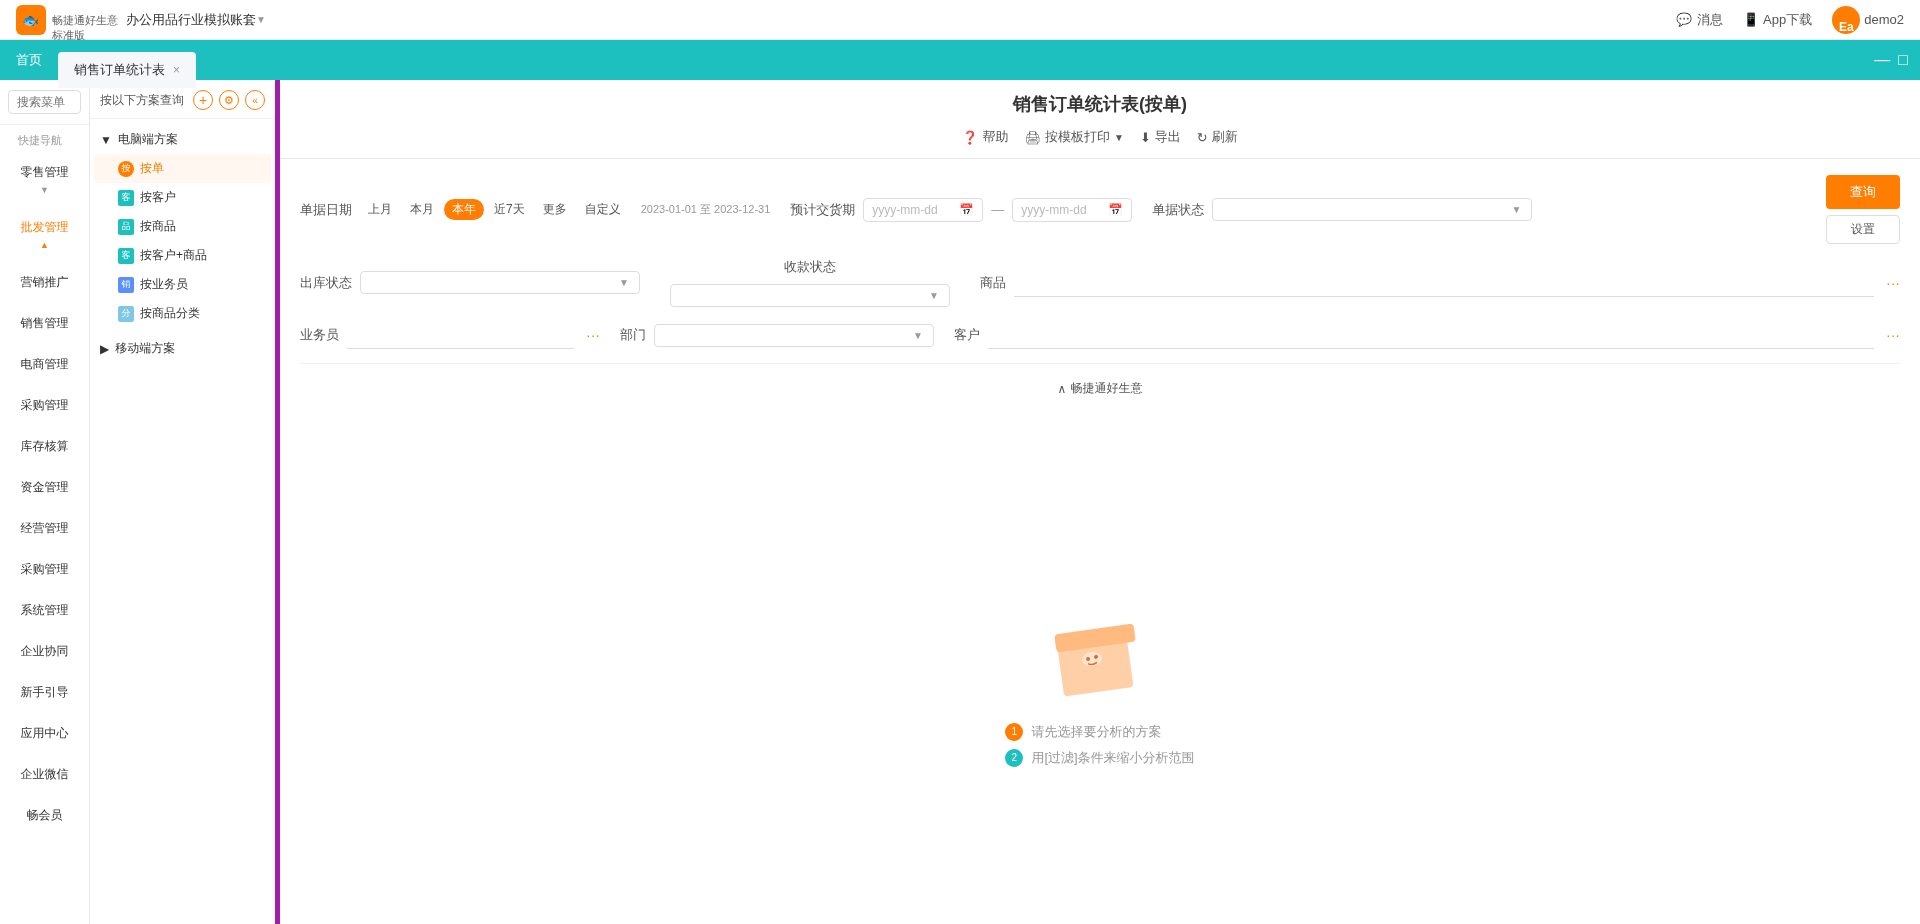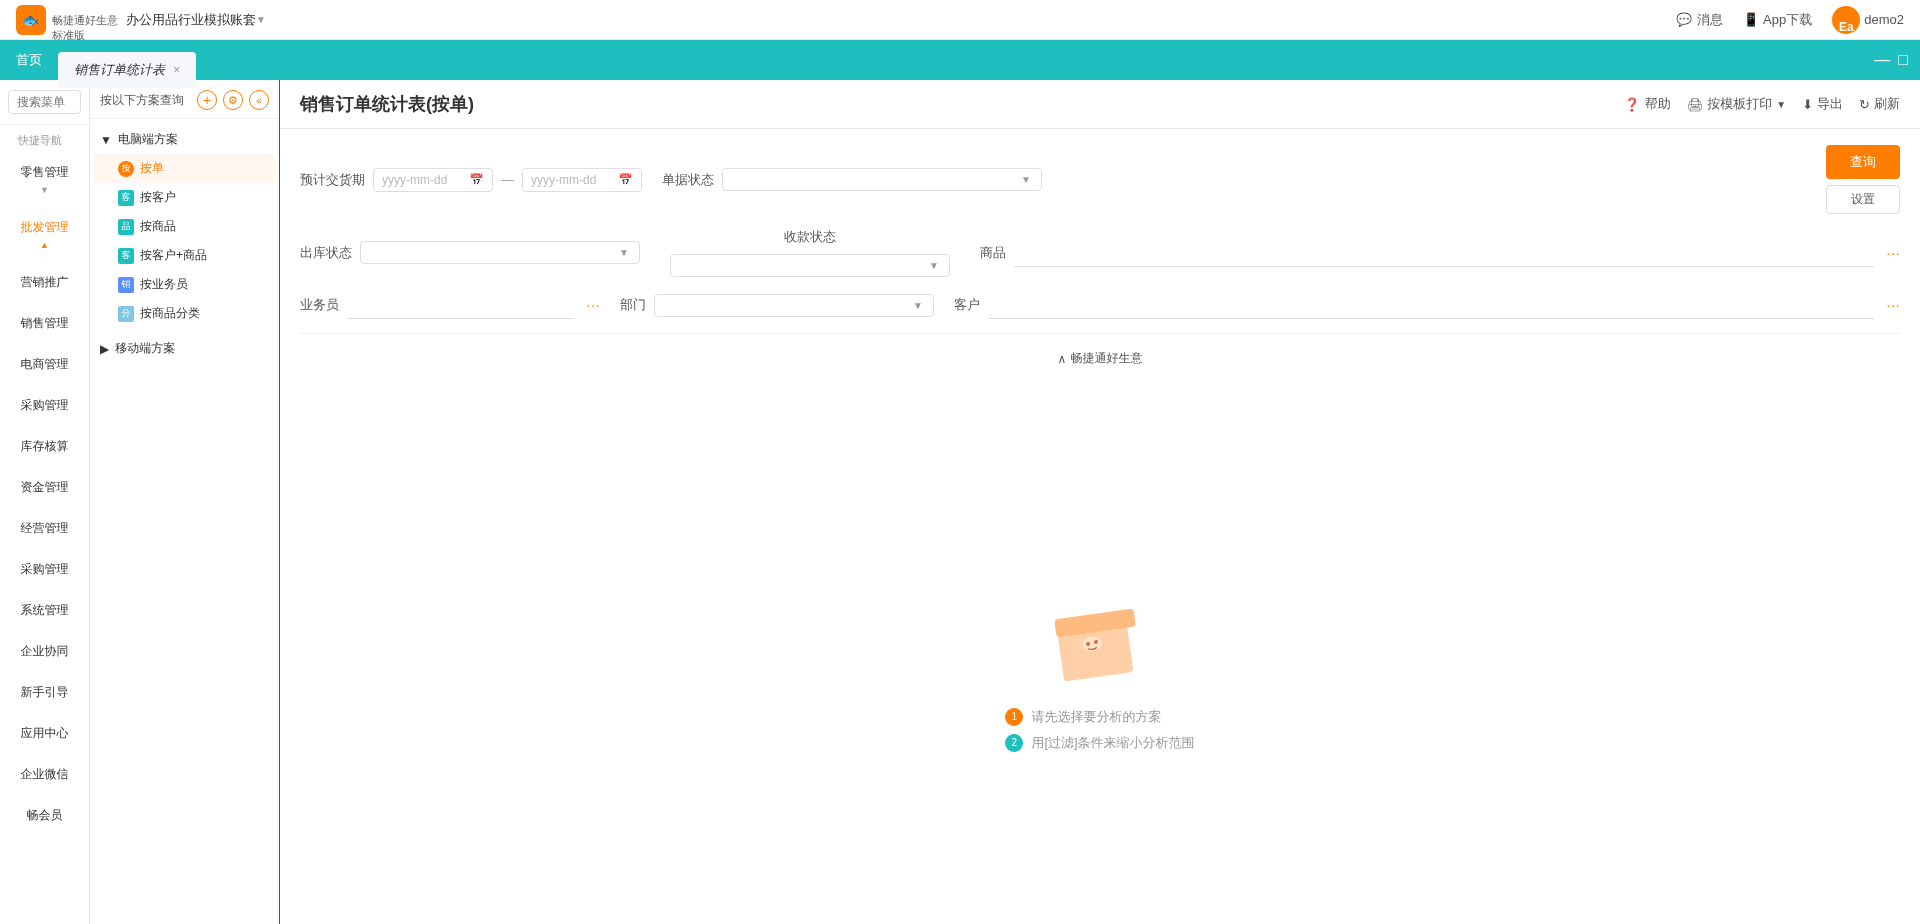--- a/index.html
+++ b/index.html
@@ -14,58 +14,58 @@
     .workspace-selector { display: flex; align-items: center; gap: 0; color: #333; font-size: 13px; cursor: pointer; }
     .workspace-selector .arrow { color: #999; font-size: 10px; }
     .topbar-right { display: flex; align-items: center; gap: 20px; }
     .topbar-right-item { display: flex; align-items: center; gap: 4px; color: #555; font-size: 13px; cursor: pointer; }
     .user-avatar { width: 28px; height: 28px; border-radius: 50%; background: #ff7d00; display: flex; align-items: flex-end; justify-content: center; color: #fff; font-size: 12px; font-weight: bold; }
 
     
     .tabbar { height: 40px; background: #1ebfbf; display: flex; align-items: center; padding: 0 0; flex-shrink: 0; }
     .tab-item { height: 40px; display: flex; align-items: center; padding: 0 16px; color: #fff; font-size: 13px; cursor: pointer; position: relative; }
     .tab-item.home { background: transparent; }
-    .tab-item.active { background: #f5f7fa; color: #333; border-radius: 4px 4px 0 0; margin-top: 20px; height: 36px; font-style: italic; }
+    .tab-item.active { background: #f5f7fa; color: #333; border-radius: 4px 4px 0 0; margin-top: 20px; height: 36px; }
     .tab-close { margin-left: 8px; color: #999; font-size: 12px; cursor: pointer; }
     .tab-actions { margin-left: auto; display: flex; align-items: center; gap: 8px; padding-right: 12px; color: #fff; font-size: 16px; cursor: pointer; }
 
     
     .main-layout { display: flex; flex: 1; overflow: hidden; }
 
     
     .sidebar { width: 90px; background: #fff; border-right: 1px solid #e8e8e8; display: flex; flex-direction: column; overflow-y: auto; flex-shrink: 0; }
     .sidebar-item { padding: 12px 0; text-align: center; cursor: pointer; color: #333; font-size: 12px; display: flex; flex-direction: column; align-items: center; gap: 4px; position: relative; }
     .sidebar-item.active { color: #ff7d00; }
     .sidebar-search { padding: 10px 8px; border-bottom: 1px solid #f0f0f0; }
     .sidebar-search input { width: 100%; border: 1px solid #ddd; border-radius: 4px; padding: 4px 8px; font-size: 12px; outline: none; }
     .sidebar-nav-label { padding: 8px 18px 4px; font-size: 11px; color: #999; }
 
     
     .content { flex: 1; display: flex; overflow: hidden; }
 
     
-    .left-panel { width: 190px; background: #fff; border-right: 1px solid #a21caf; flex-shrink: 0; padding: 10px 0; }
+    .left-panel { width: 190px; background: #fff; border-right: 5px solid #a21caf; flex-shrink: 0; padding: 10px 0; }
     .left-panel-header { display: flex; align-items: center; justify-content: space-between; padding: 0 10px 8px; font-size: 12px; color: #666; border-bottom: 1px solid #f0f0f0; margin-bottom: 6px; }
     .left-panel-header span { font-size: 12px; color: #555; }
     .left-panel-actions { display: flex; align-items: center; gap: 6px; }
     .left-panel-actions .icon-btn { width: 20px; height: 20px; display: flex; align-items: center; justify-content: center; cursor: pointer; color: #ff7d00; font-size: 14px; border: 1px solid #ff7d00; border-radius: 50%; }
     .scheme-group { padding: 0 0 6px; }
     .scheme-group-title { display: flex; align-items: center; gap: 6px; padding: 6px 10px; font-size: 12px; color: #333; cursor: pointer; }
     .scheme-item { display: flex; align-items: center; gap: 6px; padding: 6px 10px 6px 24px; font-size: 12px; color: #333; cursor: pointer; border-radius: 4px; margin: 0 4px; }
     .scheme-item.active { background: #fff7f0; color: #ff7d00; }
     .scheme-item .icon { width: 16px; height: 16px; background: #ff7d00; border-radius: 50%; display: flex; align-items: center; justify-content: center; color: #fff; font-size: 9px; flex-shrink: 0; }
     .scheme-item .icon-sq { width: 16px; height: 16px; background: #1ebfbf; border-radius: 2px; display: flex; align-items: center; justify-content: center; color: #fff; font-size: 9px; flex-shrink: 0; }
     .scheme-item .icon-chart { width: 16px; height: 16px; background: #5b8ff9; border-radius: 2px; display: flex; align-items: center; justify-content: center; color: #fff; font-size: 9px; flex-shrink: 0; }
     .scheme-item .icon-table { width: 16px; height: 16px; background: #7ec8e3; border-radius: 2px; display: flex; align-items: center; justify-content: center; color: #fff; font-size: 9px; flex-shrink: 0; }
 
     
     .main-area { flex: 1; display: flex; flex-direction: column; overflow: hidden; background: #f5f7fa; }
 
     
-    .page-header { background: #fff; padding: 12px 20px 0; display: flex; align-items: center; justify-content: space-between; flex-shrink: 0; border-bottom: 1px solid #e8e8e8; }
+    .page-header { background: #fff; padding: 12px 20px 0; display: flex; align-items: center; justify-content: space-between; flex-shrink: 0; border-bottom: 1px solid #e8e8e8; flex-direction: column; }
     .page-title { font-size: 18px; font-weight: bold; color: #333; padding-bottom: 12px; }
     .page-header-actions { display: flex; align-items: center; gap: 16px; padding-bottom: 12px; }
     .header-action-btn { display: flex; align-items: center; gap: 4px; color: #555; font-size: 13px; cursor: pointer; }
 
     
     .filter-area { background: #fff; padding: 16px 20px; flex-shrink: 0; }
     .filter-row { display: flex; align-items: center; gap: 20px; margin-bottom: 14px; flex-wrap: wrap; }
     .filter-item { display: flex; align-items: center; gap: 8px; }
     .filter-label { color: #555; font-size: 13px; white-space: nowrap; flex-shrink: 0; }
     .date-shortcut { display: flex; align-items: center; gap: 2px; }
@@ -277,20 +277,32 @@
           <div class="header-action-btn">
             <span>↻</span>
             <span>刷新</span>
           </div>
         </div>
       </div>
 
       <div class="filter-area">
 
         <div class="filter-row">
+          <div class="filter-item">
+            <span class="filter-label">单据日期</span>
+            <div class="date-shortcut">
+              <span class="date-shortcut-btn">上月</span>
+              <span class="date-shortcut-btn">本月</span>
+              <span class="date-shortcut-btn active">本年</span>
+              <span class="date-shortcut-btn">近7天</span>
+              <span class="date-shortcut-btn">更多</span>
+              <span class="date-shortcut-btn">自定义</span>
+            </div>
+            <div style="font-size:11px;color:#999;margin-left:4px;">2023-01-01 至 2023-12-31</div>
+          </div>
 
           <div class="filter-item">
             <span class="filter-label">预计交货期</span>
             <div class="date-input">
               <span style="color:#bbb;font-size:12px;">yyyy-mm-dd</span>
               <span class="date-input-icon">📅</span>
             </div>
             <span class="date-separator">—</span>
             <div class="date-input">
               <span style="color:#bbb;font-size:12px;">yyyy-mm-dd</span>

